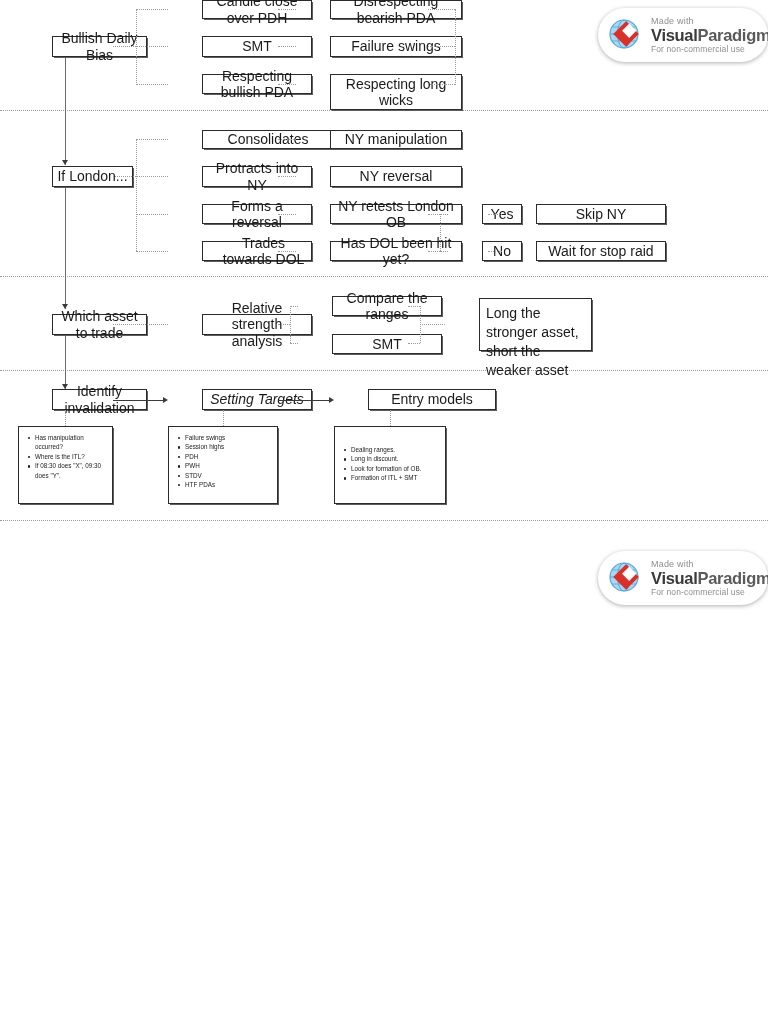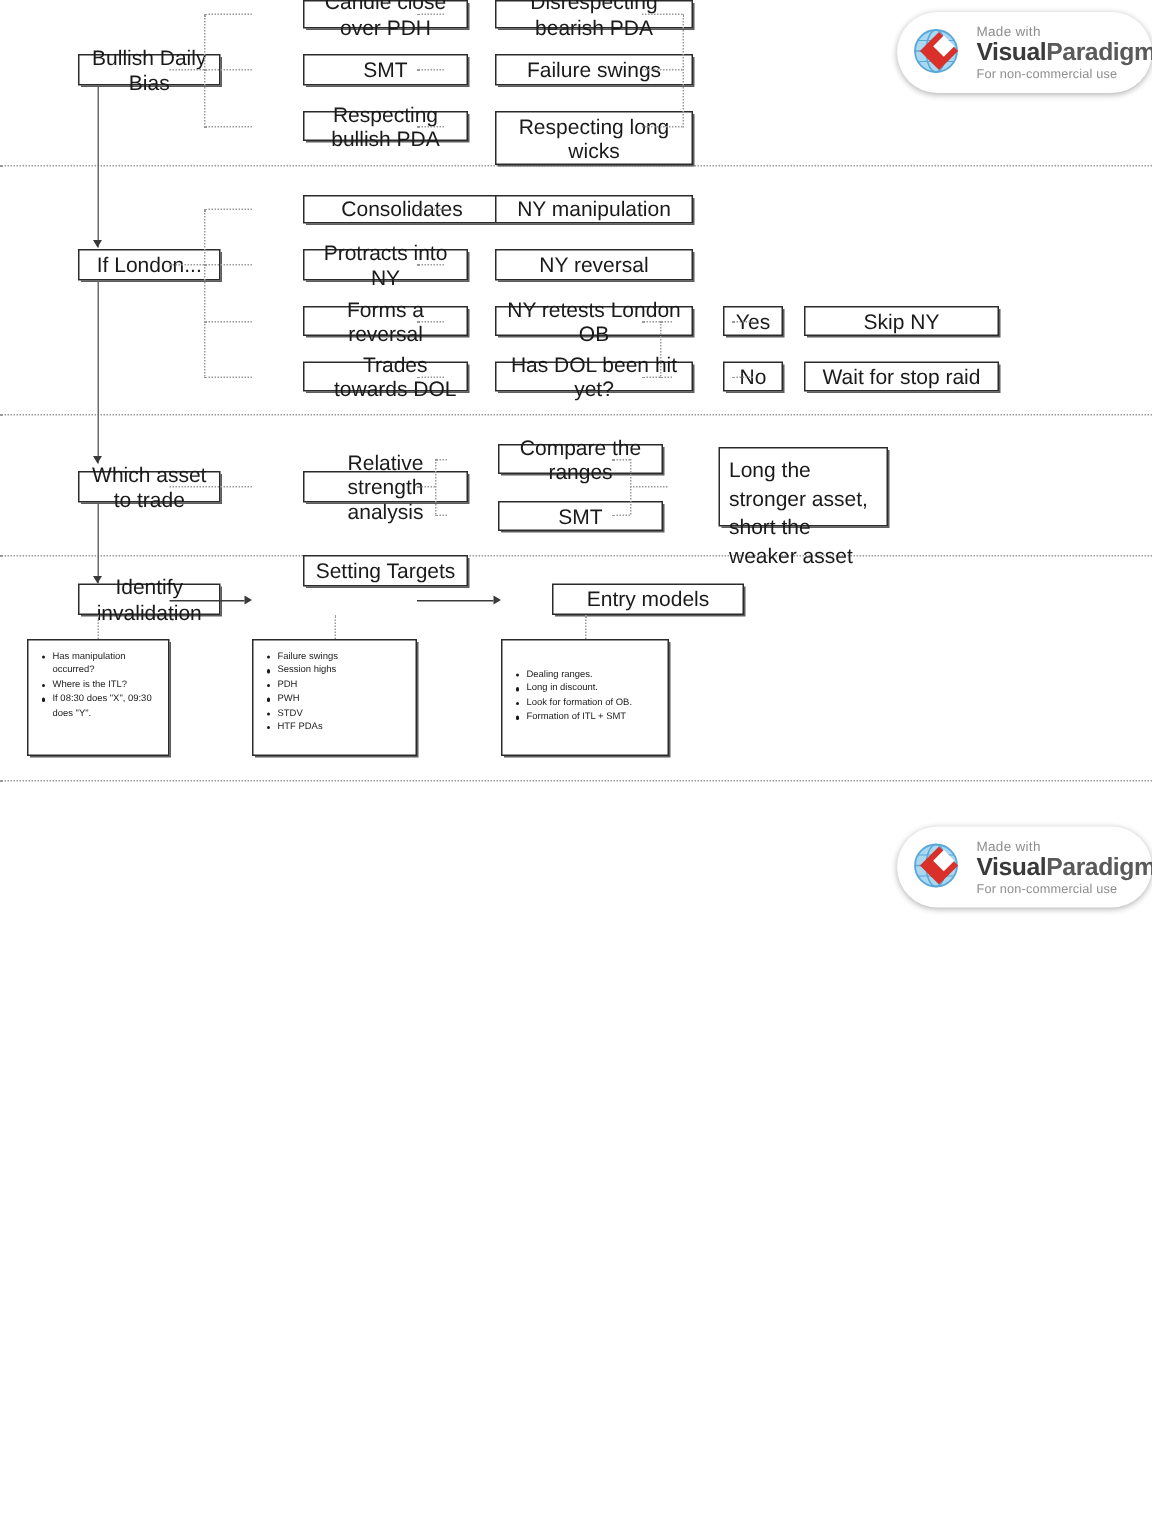--- a/index.html
+++ b/index.html
@@ -197,21 +197,21 @@
 
   <div class="node" style="left:296px; top:0px;  width:132px; height:19px;">Disrespecting bearish PDA</div>
   <div class="node" style="left:296px; top:36px; width:132px; height:21px;">Failure swings</div>
   <div class="node" style="left:296px; top:74px; width:132px; height:36px;">Respecting long wicks</div>
 
   <div class="dotted-h" style="left:428px; top:9px;  width:27px;"></div>
   <div class="dotted-h" style="left:428px; top:46px; width:27px;"></div>
   <div class="dotted-h" style="left:428px; top:84px; width:27px;"></div>
   <div class="dotted-v" style="left:455px; top:9px; height:76px;"></div>
 
-  <div class="node" style="left:18px; top:166px; width:95px; height:21px;">If London...</div>
+  <div class="node" style="left:18px; top:166px; width:81px; height:21px;">If London...</div>
 
   <div class="dotted-h" style="left:113px; top:176px; width:23px;"></div>
   <div class="dotted-v" style="left:136px; top:139px; height:112px;"></div>
   <div class="dotted-h" style="left:136px; top:139px; width:32px;"></div>
   <div class="dotted-h" style="left:136px; top:176px; width:32px;"></div>
   <div class="dotted-h" style="left:136px; top:214px; width:32px;"></div>
   <div class="dotted-h" style="left:136px; top:251px; width:32px;"></div>
 
   <div class="node" style="left:168px; top:130px; width:132px; height:19px;">Consolidates</div>
   <div class="node" style="left:168px; top:166px; width:110px; height:21px;">Protracts into NY</div>
@@ -258,21 +258,21 @@
   <div class="node" style="left:298px; top:334px; width:110px; height:20px;">SMT</div>
 
   <div class="dotted-h" style="left:408px; top:306px; width:12px;"></div>
   <div class="dotted-h" style="left:408px; top:343px; width:12px;"></div>
   <div class="dotted-v" style="left:420px; top:306px; height:37px;"></div>
   <div class="dotted-h" style="left:420px; top:324px; width:25px;"></div>
 
   <div class="node multiline" style="left:445px; top:298px; width:113px; height:53px;">Long the stronger asset, short the weaker asset</div>
 
   <div class="node" style="left:18px; top:389px; width:95px; height:21px;">Identify invalidation</div>
-  <div class="node" style="left:168px; top:370px; width:110px; height:21px;">Setting Targets</div>
+  <div class="node" style="left:168px; top:389px; width:110px; height:21px;font-style:italic;">Setting Targets</div>
   <div class="node" style="left:334px; top:389px; width:128px; height:21px;">Entry models</div>
 
   <div class="solid-h" style="left:113px; top:399.5px; width:50px;"></div>
   <div class="arrow-right" style="left:163px; top:396.5px;"></div>
   <div class="solid-h" style="left:278px; top:399.5px; width:51px;"></div>
   <div class="arrow-right" style="left:329px; top:396.5px;"></div>
 
   <div class="dotted-v" style="left:65px;  top:410px; height:16px;"></div>
   <div class="dotted-v" style="left:223px; top:410px; height:16px;"></div>
   <div class="dotted-v" style="left:390px; top:410px; height:16px;"></div>

